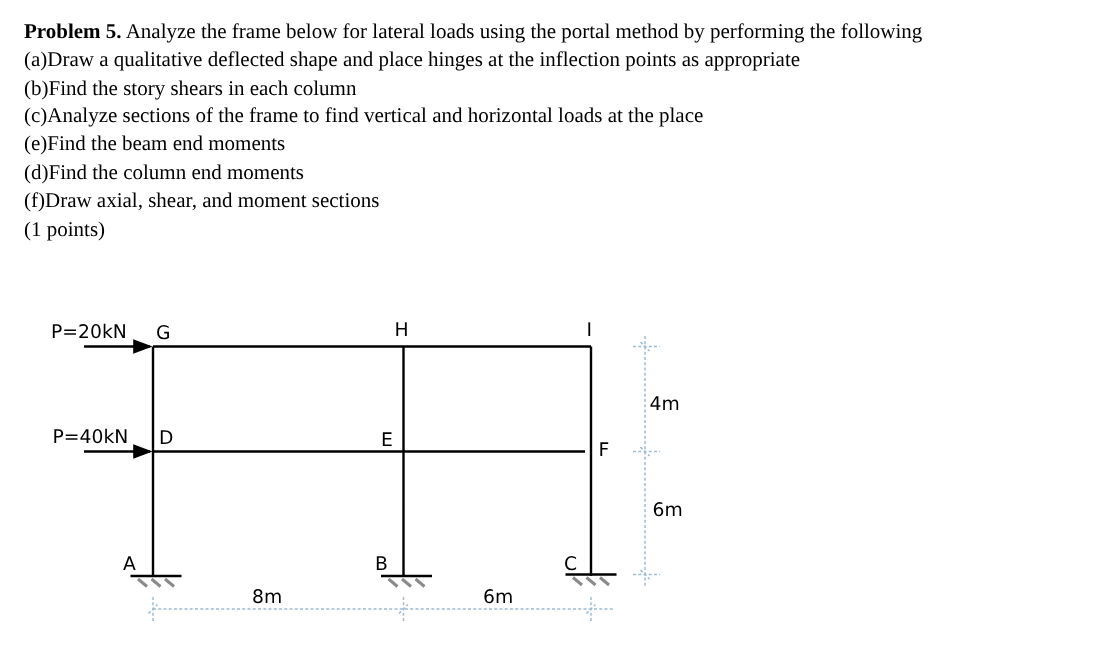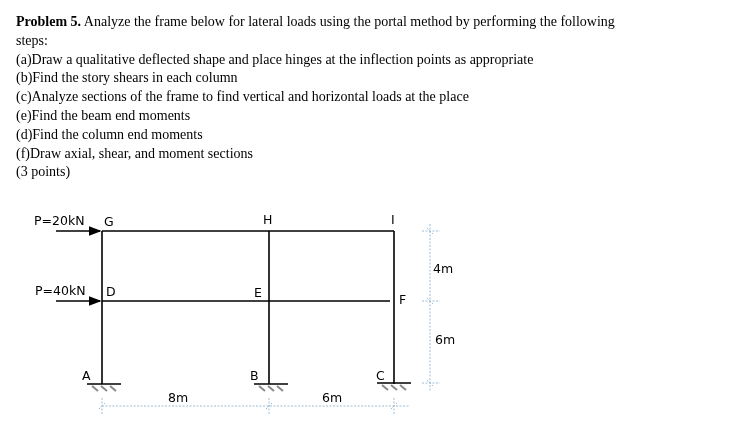--- a/index.html
+++ b/index.html
@@ -11,28 +11,27 @@
   .text-block .line { white-space:nowrap; }
   .text-block b { font-weight:bold; }
   svg { position:absolute; left:0; top:0; }
   .lbl { font-family:"DejaVu Sans", sans-serif; font-size:12.5px; fill:#000; }
 </style>
 </head>
 <body>
 
 <div class="text-block">
   <div class="line"><b>Problem 5.</b><span> Analyze the frame below for lateral loads using the portal method by performing the following</span></div>
-  <div class="line">steps:</div>
   <div class="line">(a)Draw a qualitative deflected shape and place hinges at the inflection points as appropriate</div>
   <div class="line">(b)Find the story shears in each column</div>
   <div class="line">(c)Analyze sections of the frame to find vertical and horizontal loads at the place</div>
   <div class="line">(e)Find the beam end moments</div>
   <div class="line">(d)Find the column end moments</div>
   <div class="line">(f)Draw axial, shear, and moment sections</div>
-  <div class="line">(3 points)</div>
+  <div class="line">(1 points)</div>
 </div>
 
 <svg width="738" height="435" viewBox="0 0 738 435">
   <defs>
     <marker id="arrowhead" markerWidth="8" markerHeight="6" refX="7" refY="3" orient="auto">
       <path d="M0,0 L8,3 L0,6 Z" fill="#000"></path>
     </marker>
   </defs>
 
   <line x1="102" y1="231" x2="394" y2="231" stroke="#000" stroke-width="1.6"></line>

